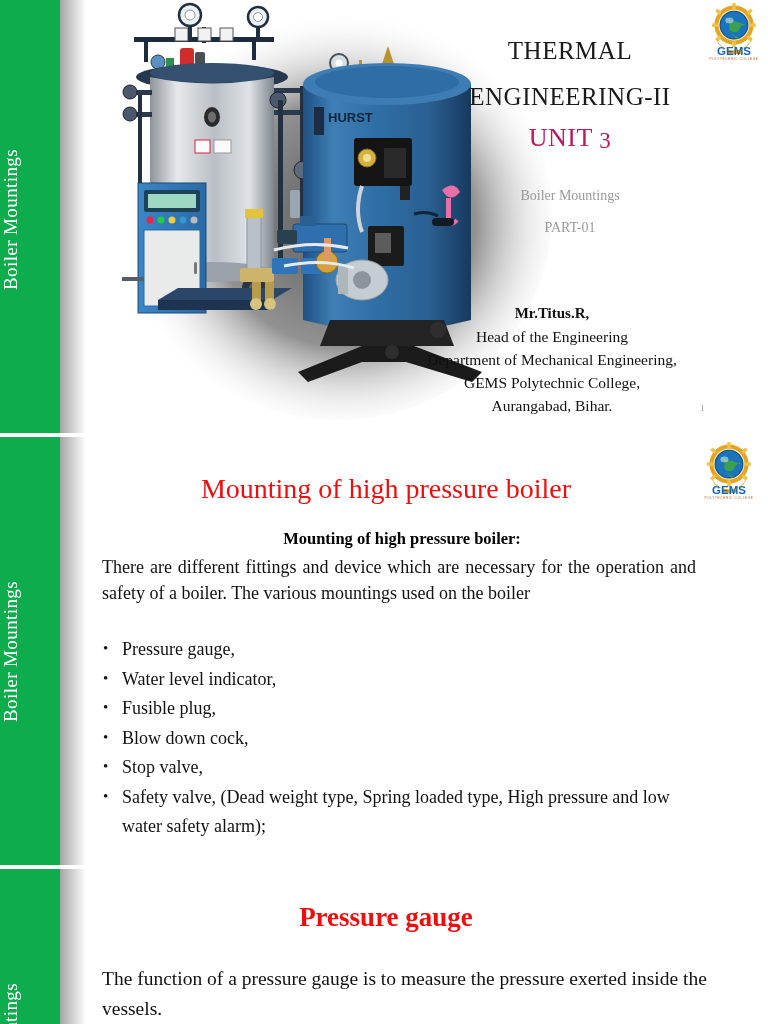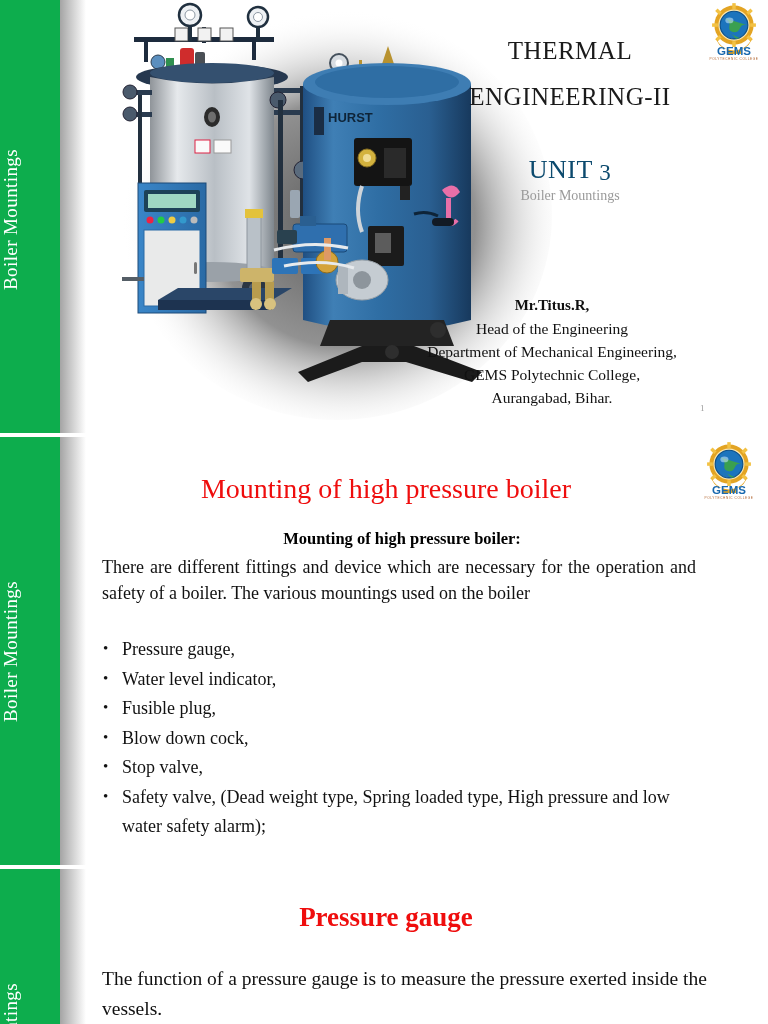--- a/index.html
+++ b/index.html
@@ -43,33 +43,33 @@
 
   
   #slide1 { top:0; height:433px; }
   .s1-title {
     position:absolute; left:420px; width:300px;
     text-align:center; color:#1a1a1a;
     font-size:25px; line-height:46px; letter-spacing:.5px;
   }
   .s1-unit {
     position:absolute; left:420px; width:300px; top:123px;
-    text-align:center; color:#0c4a6e;
-    font-size:26px; letter-spacing:.5px;margin-top:32px;
+    text-align:center; color:#be185d;
+    font-size:26px; letter-spacing:.5px;
   }
   .s1-unit .num { font-size:23px; position:relative; top:2px; }
   .s1-sub {
     position:absolute; left:420px; width:300px;
     text-align:center; color:#9a9a9a; font-size:14px;
   }
   .s1-author {
     position:absolute; left:352px; width:400px; top:294px;
     text-align:center; color:#111; font-size:15.5px; line-height:23px;
   }
-  .s1-author .nm { font-weight:bold; font-size:15px; }
+  .s1-author .nm { font-weight:bold; font-size:15px;margin-top:8px; }
   .s1-pagenum {
     position:absolute; left:700px; top:403px;
     font-size:9px; color:#9b9b9b;
   }
 
   
   .photo-wrap { position:absolute; left:62px; top:0; width:520px; height:433px; }
   .photo-wrap svg { display:block; }
 
   
@@ -288,20 +288,21 @@
 
     <div class="s1-title" style="top:28px;">THERMAL</div>
     <div class="s1-title" style="top:74px;">ENGINEERING-II</div>
 
     <div class="s1-unit">
       <span>UNIT</span>
       <span class="num">3</span>
     </div>
 
     <div class="s1-sub" style="top:188px;">Boiler Mountings</div>
+    <div class="s1-sub" style="top:220px;">PART-01</div>
 
     <div class="s1-author">
       <div class="nm">Mr.Titus.R,</div>
       <div>Head of the Engineering</div>
       <div>Department of Mechanical Engineering,</div>
       <div>GEMS Polytechnic College,</div>
       <div>Aurangabad, Bihar.</div>
     </div>
 
     <div class="s1-pagenum">1</div>

